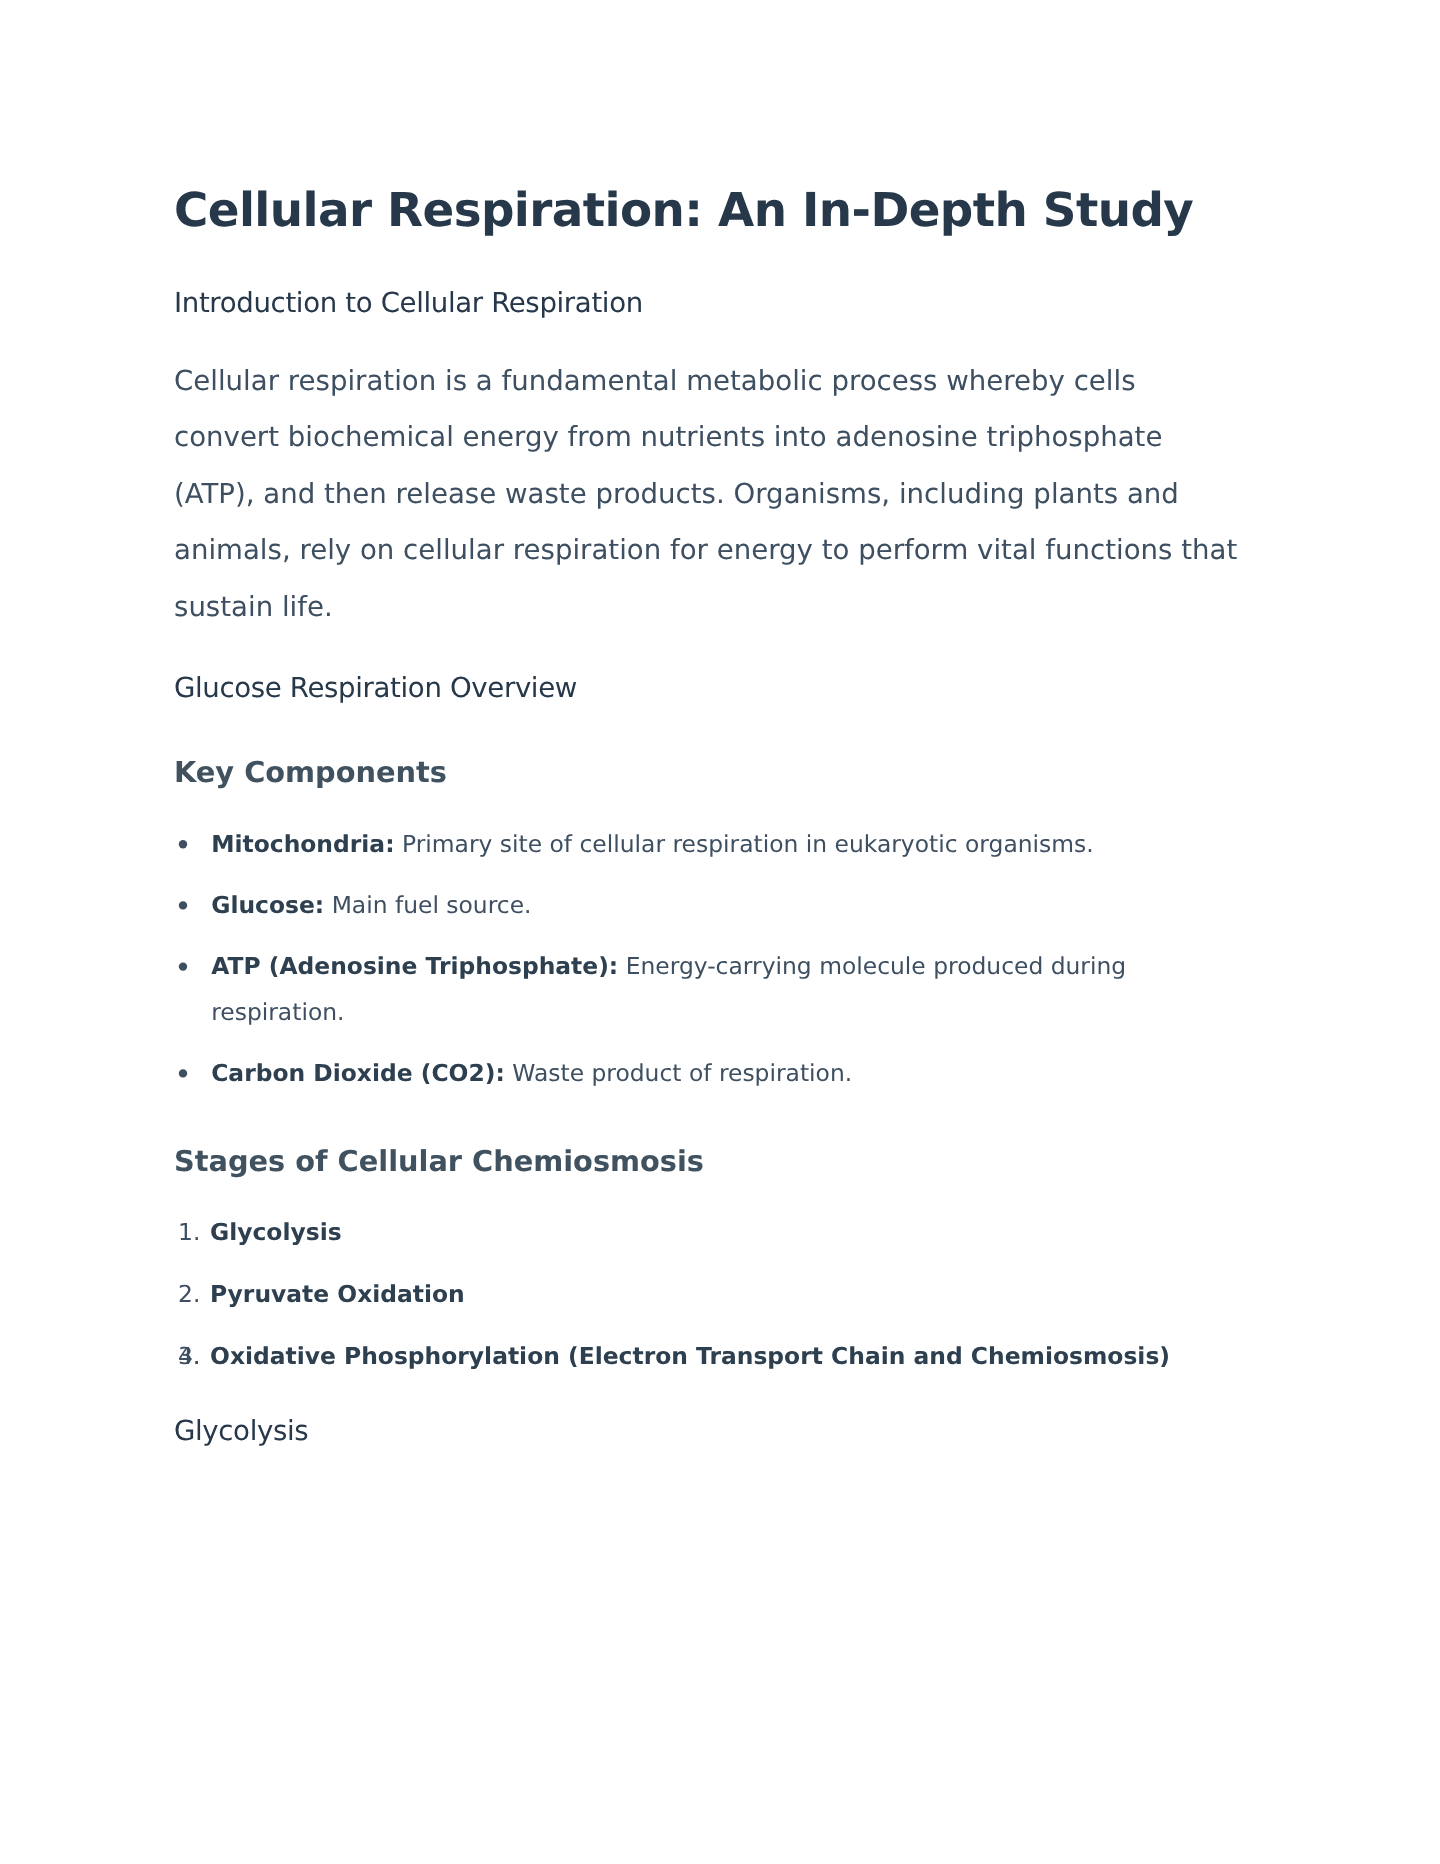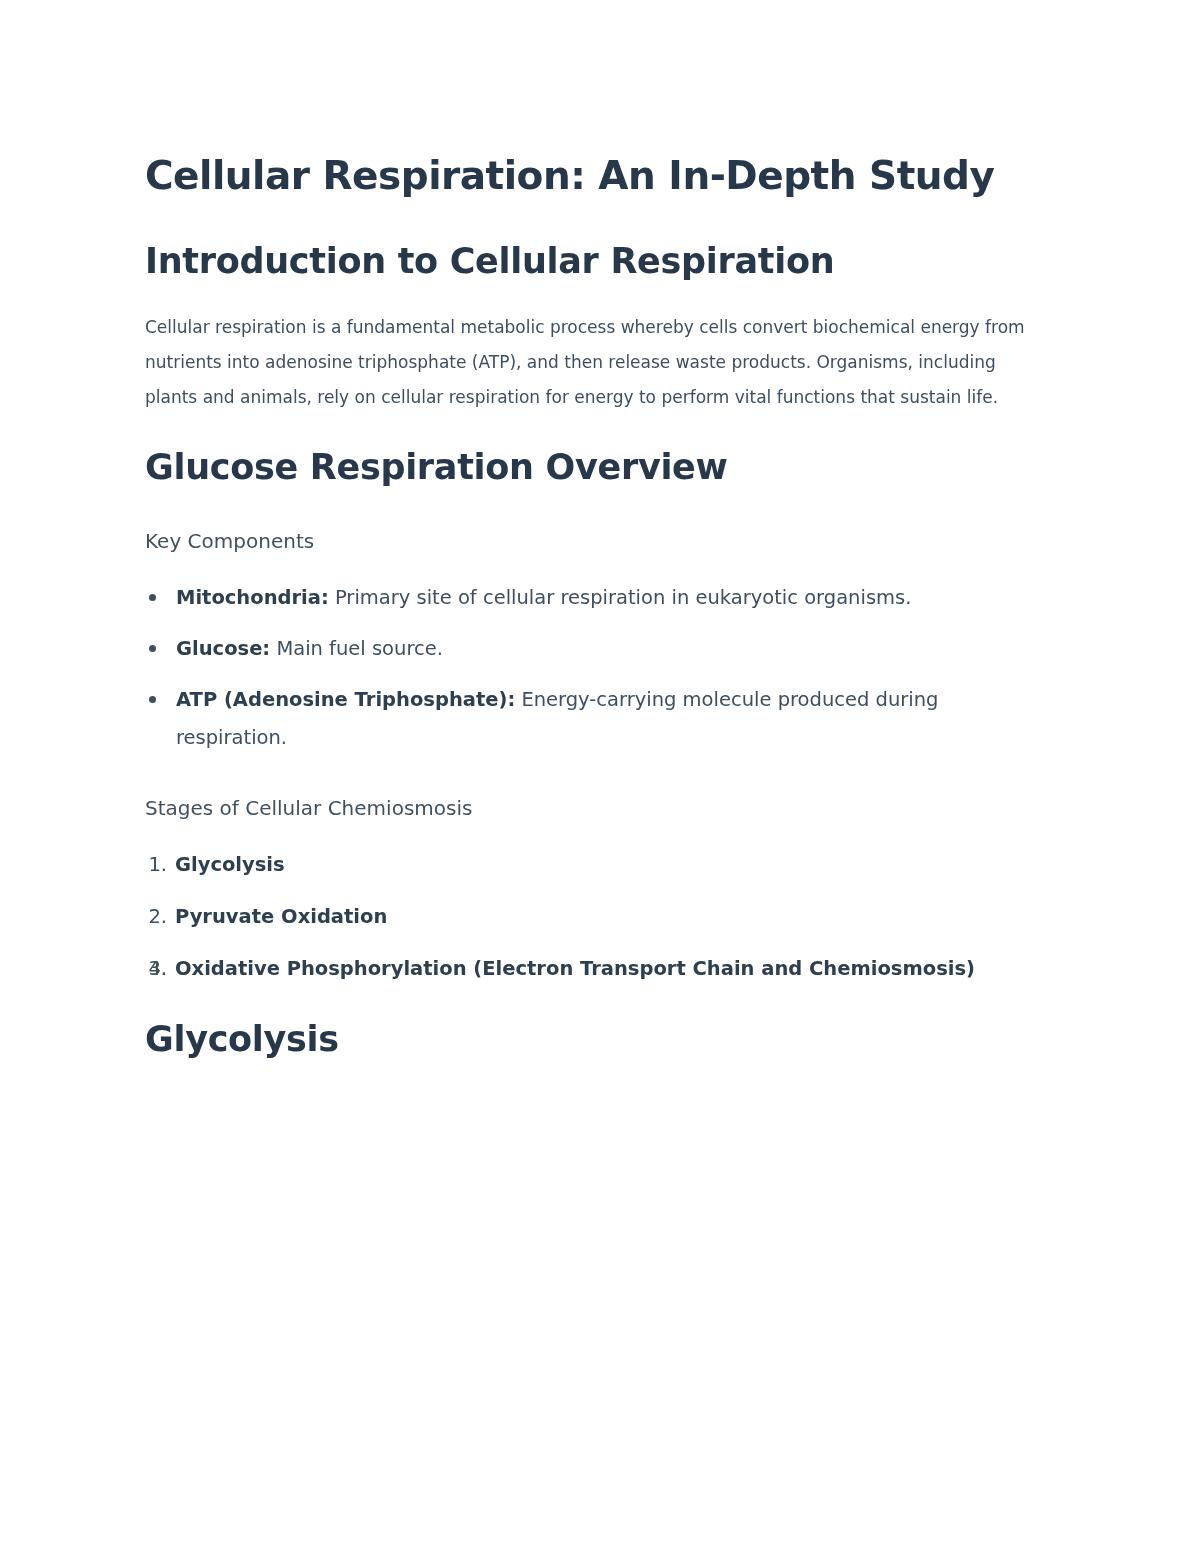--- a/index.html
+++ b/index.html
@@ -32,42 +32,42 @@
     margin: 0 0 38px 0;
     font-size: 39px;
     line-height: 1.25;
     font-weight: bold;
     color: var(--color-heading);
     letter-spacing: -0.5px;
   }
 
   h2.section-heading {
     margin: 30px 0 26px 0;
-    font-size: 35px;
+    font-size: 23px;
     line-height: 1.3;
-    font-weight: bold;
+    font-weight: normal;
     color: var(--color-heading);
     letter-spacing: -0.3px;
   }
 
   h2.section-heading:first-of-type {
     margin-top: 0;
   }
 
   h3.subsection-heading {
     margin: 38px 0 24px 0;
-    font-size: 20px;
+    font-size: 24px;
     line-height: 1.35;
-    font-weight: normal;
+    font-weight: bold;
     color: var(--color-subheading);
   }
 
   p.body-paragraph {
     margin: 0 0 30px 0;
-    font-size: 17px;
+    font-size: 23px;
     line-height: 2.05;
     color: var(--color-body);
     max-width: 890px;
   }
 
   ul.bullet-list {
     list-style: none;
     margin: 0 0 30px 0;
     padding: 0;
     max-width: 890px;
@@ -146,20 +146,24 @@
       <span class="rest">Primary site of cellular respiration in eukaryotic organisms.</span>
     </li>
     <li class="bullet-item">
       <span class="term">Glucose:</span>
       <span class="rest">Main fuel source.</span>
     </li>
     <li class="bullet-item">
       <span class="term">ATP (Adenosine Triphosphate):</span>
       <span class="rest">Energy-carrying molecule produced during respiration.</span>
     </li>
+    <li class="bullet-item">
+      <span class="term">Carbon Dioxide (CO2):</span>
+      <span class="rest">Waste product of respiration.</span>
+    </li>
   </ul>
 
   <h3 class="subsection-heading">Stages of Cellular Chemiosmosis</h3>
 
   <ol class="stage-list">
     <li class="stage-item">
       <span class="num">1.</span>
       <span class="stage-label">Glycolysis</span>
     </li>
     <li class="stage-item">

